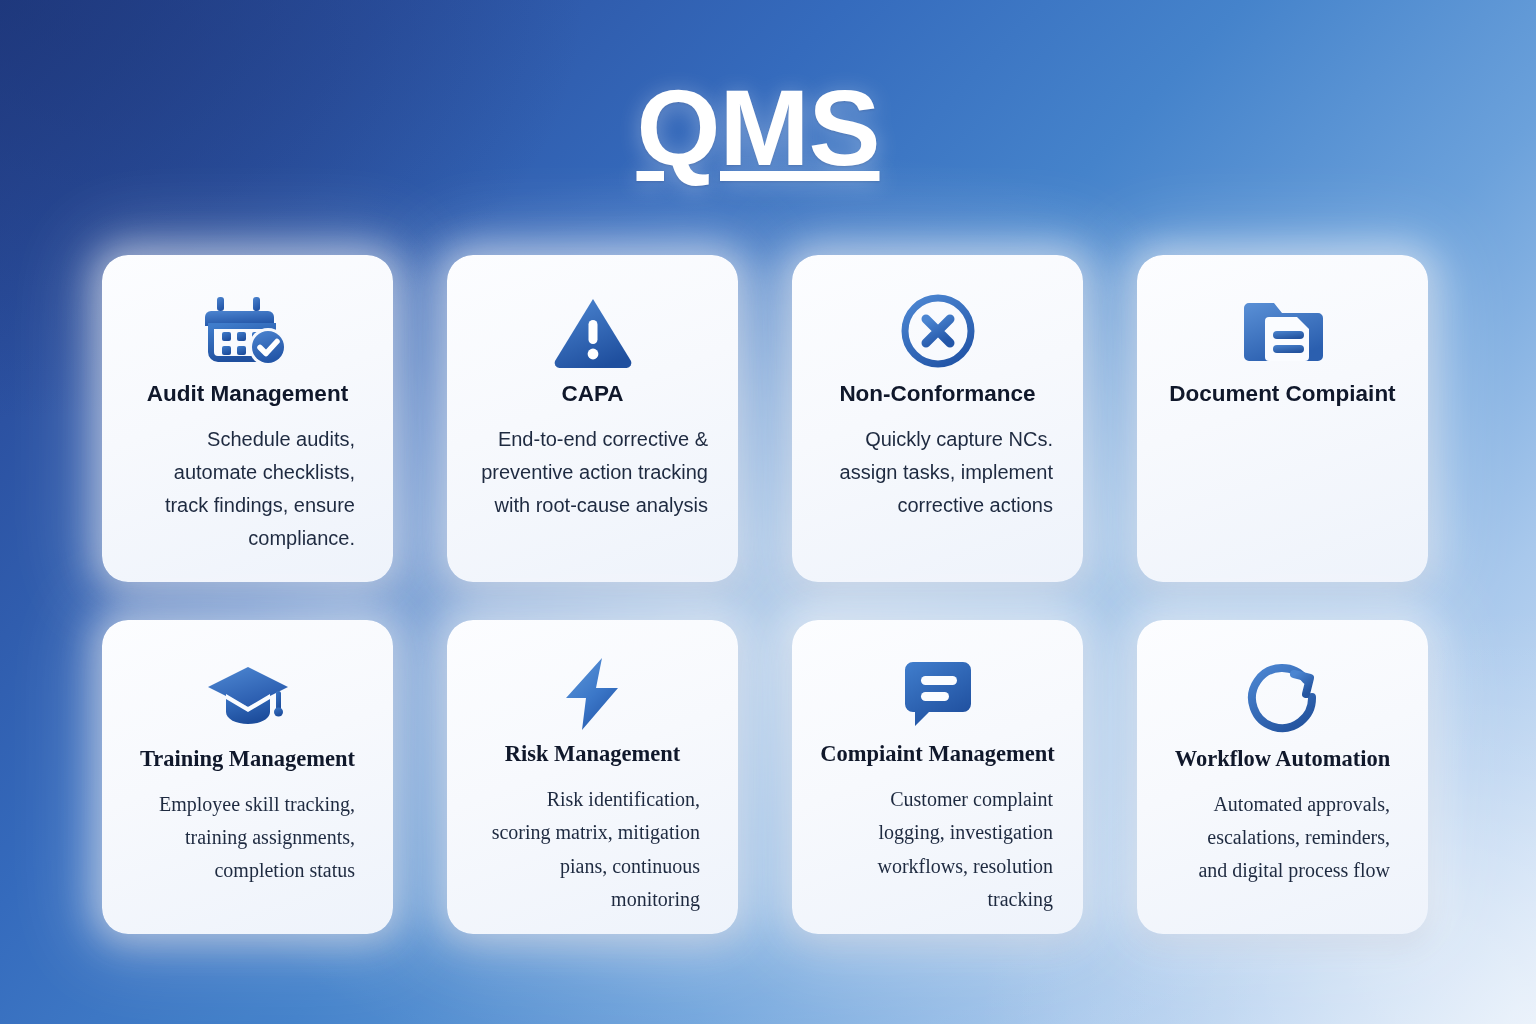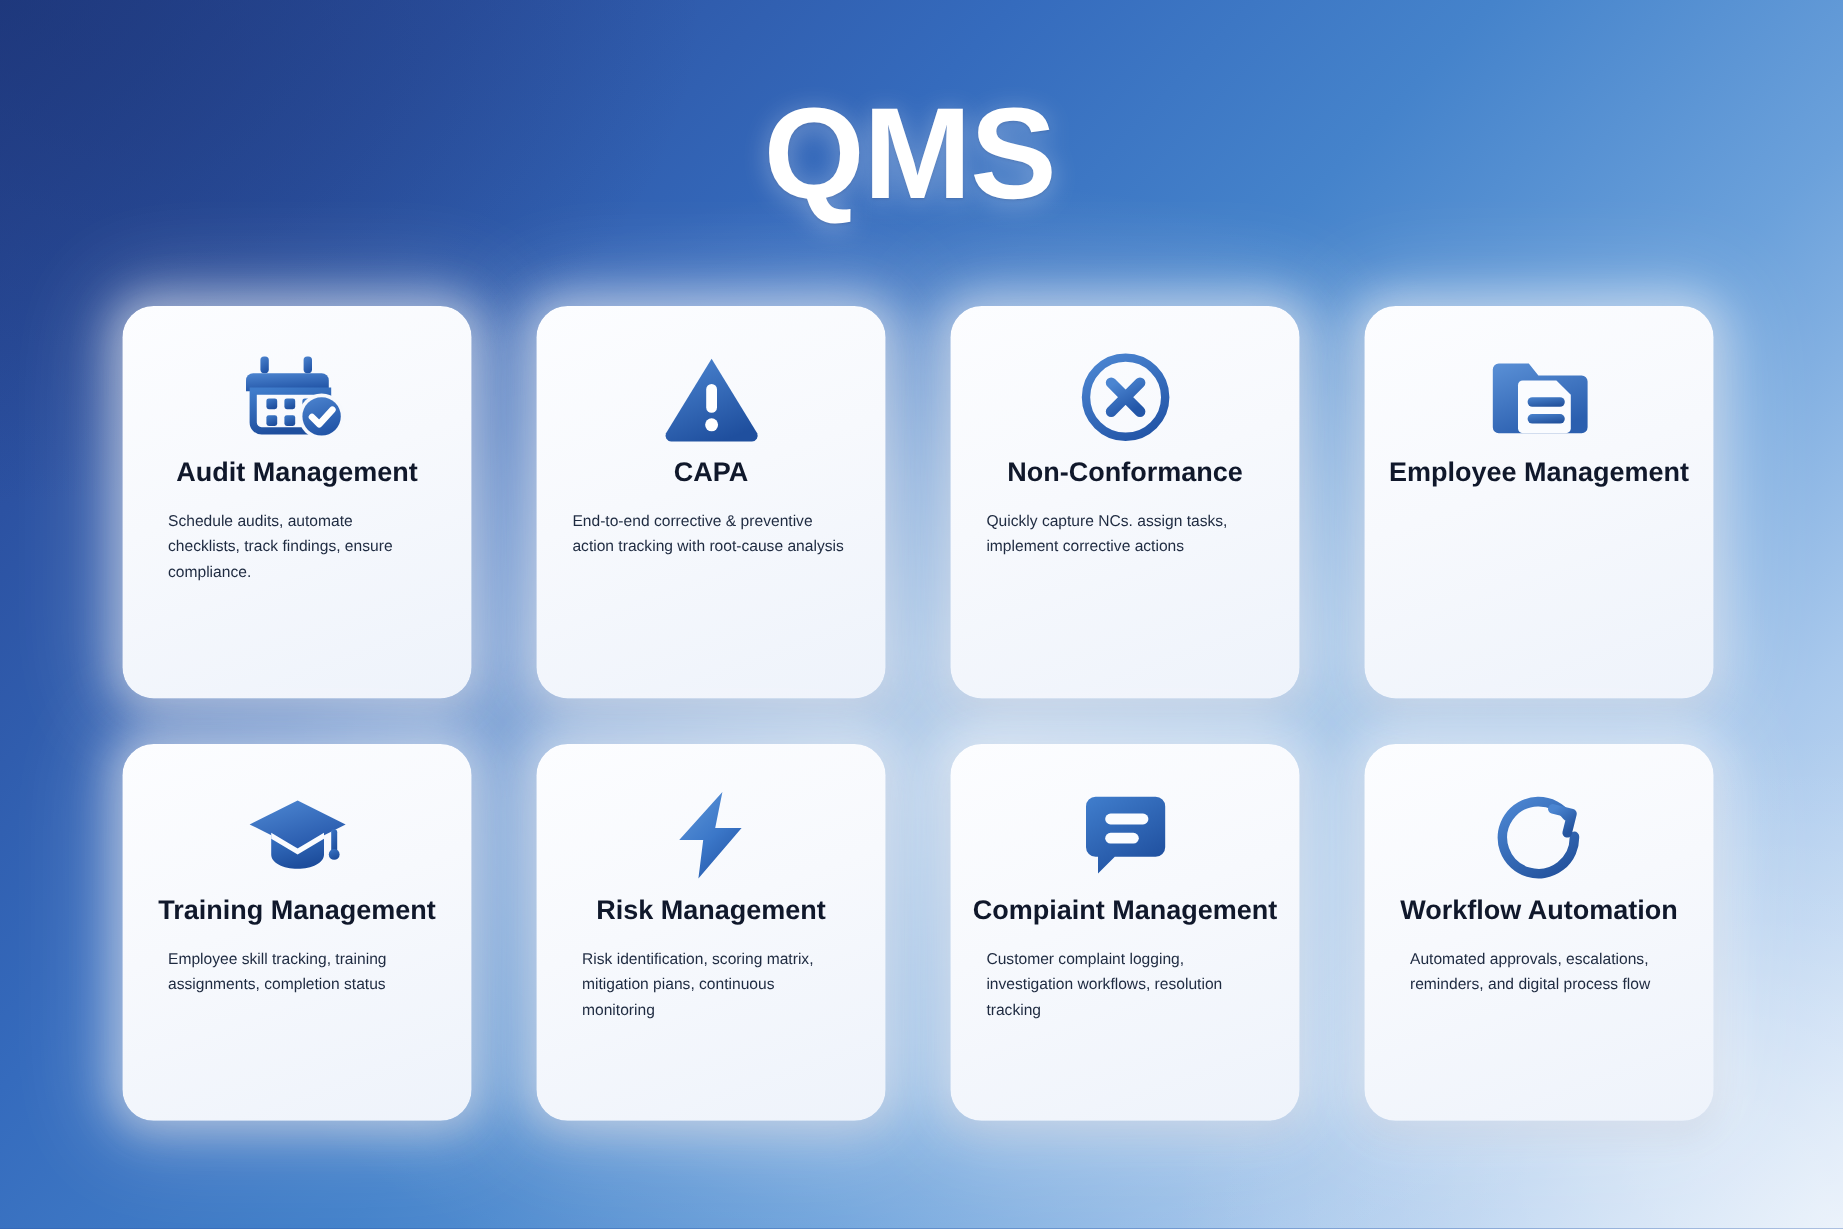--- a/index.html
+++ b/index.html
@@ -60,20 +60,21 @@
     width: 1516px;
     text-align: center;
     font-size: 108px;
     line-height: 1;
     font-weight: 700;
     letter-spacing: -1px;
     color: #ffffff;
     text-shadow: 0 3px 22px rgba(255,255,255,0.35),
                  0 1px 2px rgba(20,40,90,0.25);
     z-index: 4;
+    text-decoration: underline;
   }
 
   
   #card-grid {
     position: absolute;
     top: 255px;
     left: 102px;
     width: 1326px;
     display: grid;
     grid-template-columns: repeat(4, 291px);
@@ -94,21 +95,21 @@
                 #eef3fb 100%);
     box-shadow:
       0 0 34px 10px rgba(255,255,255,0.48),
       0 0 70px 26px rgba(255,255,255,0.22),
       0 10px 26px rgba(28,52,110,0.18);
     display: flex;
     flex-direction: column;
     align-items: center;
     overflow: hidden;
   }
-  .card.row2 { height: 314px; }
+  .card.row2 { height: 314px; font-family: Liberation Serif, serif; }
 
   
   .card-icon {
     height: 92px;
     display: flex;
     align-items: center;
     justify-content: center;
     margin-bottom: 4px;
   }
   .card-icon svg { display: block; }
@@ -117,25 +118,25 @@
   .card-title {
     font-size: 22.5px;
     font-weight: 700;
     color: #10182b;
     text-align: center;
     line-height: 1.15;
     margin-bottom: 16px;
     white-space: nowrap;
   }
   .card-desc {
-    font-size: 13px;
+    font-size: 20px;
     font-weight: 400;
     color: #1e2a40;
     line-height: 1.66;
-    text-align: left;
+    text-align: right;
     align-self: stretch;
     padding: 0 14px;
   }
   .card.align-center .card-desc { padding: 0 6px; }
 </style>
 </head>
 <body>
 
 <div id="stage">
 
@@ -221,21 +222,21 @@
               <stop offset="0%" stop-color="#4a84cf"></stop>
                 <stop offset="100%" stop-color="#24549f"></stop>
             </linearGradient>
           </defs>
           <path d="M6 10 h25 l8 10 h36 a5 5 0 0 1 5 5 v38 a5 5 0 0 1 -5 5 H6 a5 5 0 0 1 -5 -5 V15 a5 5 0 0 1 5 -5 z" transform="translate(4,0)" fill="url(#g4)"></path>
           <path d="M30 24 h28 l12 12 v28 a4 4 0 0 1 -4 4 H30 a4 4 0 0 1 -4 -4 V28 a4 4 0 0 1 4 -4 z" fill="#fafcff"></path>
           <rect x="34" y="38" width="31" height="8" rx="4" fill="url(#g4b)"></rect>
           <rect x="34" y="52" width="31" height="8" rx="4" fill="url(#g4b)"></rect>
         </svg>
       </div>
-      <div class="card-title">Employee Management</div>
+      <div class="card-title">Document Compiaint</div>
     </div>
 
     <div class="card row2">
       <div class="card-icon">
         <svg width="88" height="70" viewBox="0 0 88 70">
           <defs>
             <linearGradient id="g5" x1="0.1" y1="0" x2="0.7" y2="1">
               <stop offset="0%" stop-color="#4d87d2"></stop>
                 <stop offset="100%" stop-color="#2657aa"></stop>
             </linearGradient>

